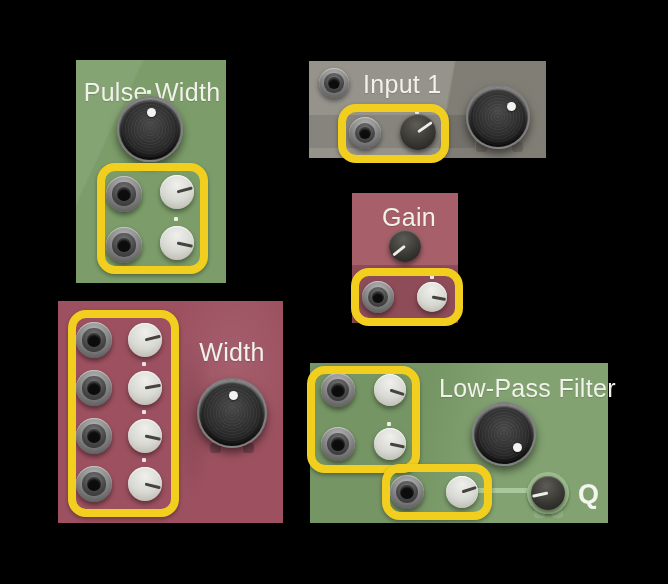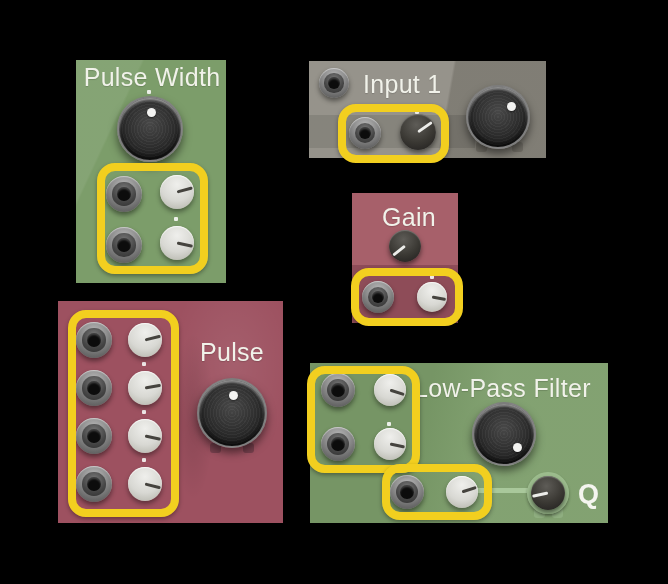--- a/index.html
+++ b/index.html
@@ -52,21 +52,21 @@
     z-index:10;box-shadow:0 2px 3px rgba(0,0,0,.3);}
   .conn{position:absolute;height:5px;background:#A9C89B;border-radius:3px;z-index:8;}
   .qlabel{position:absolute;color:#F4F5EF;font-weight:700;font-size:27px;z-index:5;}
 </style>
 </head>
 <body>
 
 <div class="panel" style="left:76px;top:60px;width:150px;height:223px;background:#7C9D6A;">
   <div class="shade" style="background:linear-gradient(115deg, rgba(255,255,255,.07) 0 26%, rgba(0,0,0,0) 27%);"></div>
 </div>
-<div class="t tc" style="left:76px;top:63px;width:152px;">Pulse Width</div>
+<div class="t tc" style="left:76px;top:78px;width:152px;">Pulse Width</div>
 <div class="tick" style="left:147px;top:90px;"></div>
 <div class="knob k-big" style="left:117px;top:96px;width:66px;height:66px;">
   <div class="dot" style="left:28px;top:10px;"></div>
 </div>
 <div class="jack" style="left:106px;top:176px;width:36px;height:36px;"></div>
 <div class="jack" style="left:106px;top:227px;width:36px;height:36px;"></div>
 <div class="tick" style="left:174px;top:166px;"></div>
 <div class="knob k-light" style="left:160px;top:175px;width:34px;height:34px;--a:-15deg;">
     <div class="ind"></div>
   </div>
@@ -111,21 +111,21 @@
     <div class="ind"></div>
   </div>
 <div class="ybox" style="left:351px;top:268px;width:112px;height:58px;"></div>
 
 <div class="panel" style="left:58px;top:301px;width:225px;height:222px;background:#9D5160;">
   <div class="shade" style="
       background:
         radial-gradient(ellipse 90px 140px at 78% 28%, rgba(255,255,255,.08), rgba(0,0,0,0) 70%),
         radial-gradient(ellipse 30px 120px at 60% 52%, rgba(0,0,0,.12), rgba(0,0,0,0) 70%);"></div>
 </div>
-<div class="t tc" style="left:187px;top:338px;width:90px;">Pulse</div>
+<div class="t tc" style="left:187px;top:338px;width:90px;">Width</div>
 <div class="foot" style="left:210px;top:443px;background:#77404d;"></div>
 <div class="foot" style="left:243px;top:443px;background:#77404d;"></div>
 <div class="knob k-big" style="left:197px;top:378px;width:70px;height:70px;">
   <div class="dot" style="left:30px;top:11px;"></div>
 </div>
 <div class="jack" style="left:76px;top:322px;width:36px;height:36px;"></div>
 <div class="jack" style="left:76px;top:370px;width:36px;height:36px;"></div>
 <div class="jack" style="left:76px;top:418px;width:36px;height:36px;"></div>
 <div class="jack" style="left:76px;top:466px;width:36px;height:36px;"></div>
 <div class="tick" style="left:142px;top:314px;"></div>
@@ -142,21 +142,21 @@
   </div>
 <div class="tick" style="left:142px;top:458px;"></div>
 <div class="knob k-light" style="left:128px;top:467px;width:34px;height:34px;--a:14deg;">
     <div class="ind"></div>
   </div>
 <div class="ybox" style="left:68px;top:310px;width:111px;height:207px;"></div>
 
 <div class="panel" style="left:310px;top:363px;width:298px;height:160px;background:#7C9D6A;">
   <div class="shade" style="background:linear-gradient(100deg, rgba(0,0,0,.05) 0 38%, rgba(255,255,255,.05) 60%);"></div>
 </div>
-<div class="t" style="left:414px;top:374px;">Low-Pass Filter</div>
+<div class="t" style="left:439px;top:374px;">Low-Pass Filter</div>
 <div class="jack" style="left:321px;top:373px;width:34px;height:34px;"></div>
 <div class="jack" style="left:321px;top:427px;width:34px;height:34px;"></div>
 <div class="tick" style="left:387px;top:368px;"></div>
 <div class="knob k-light" style="left:374px;top:374px;width:32px;height:32px;--a:18deg;">
     <div class="ind"></div>
   </div>
 <div class="tick" style="left:387px;top:422px;"></div>
 <div class="knob k-light" style="left:374px;top:428px;width:32px;height:32px;--a:12deg;">
     <div class="ind"></div>
   </div>

